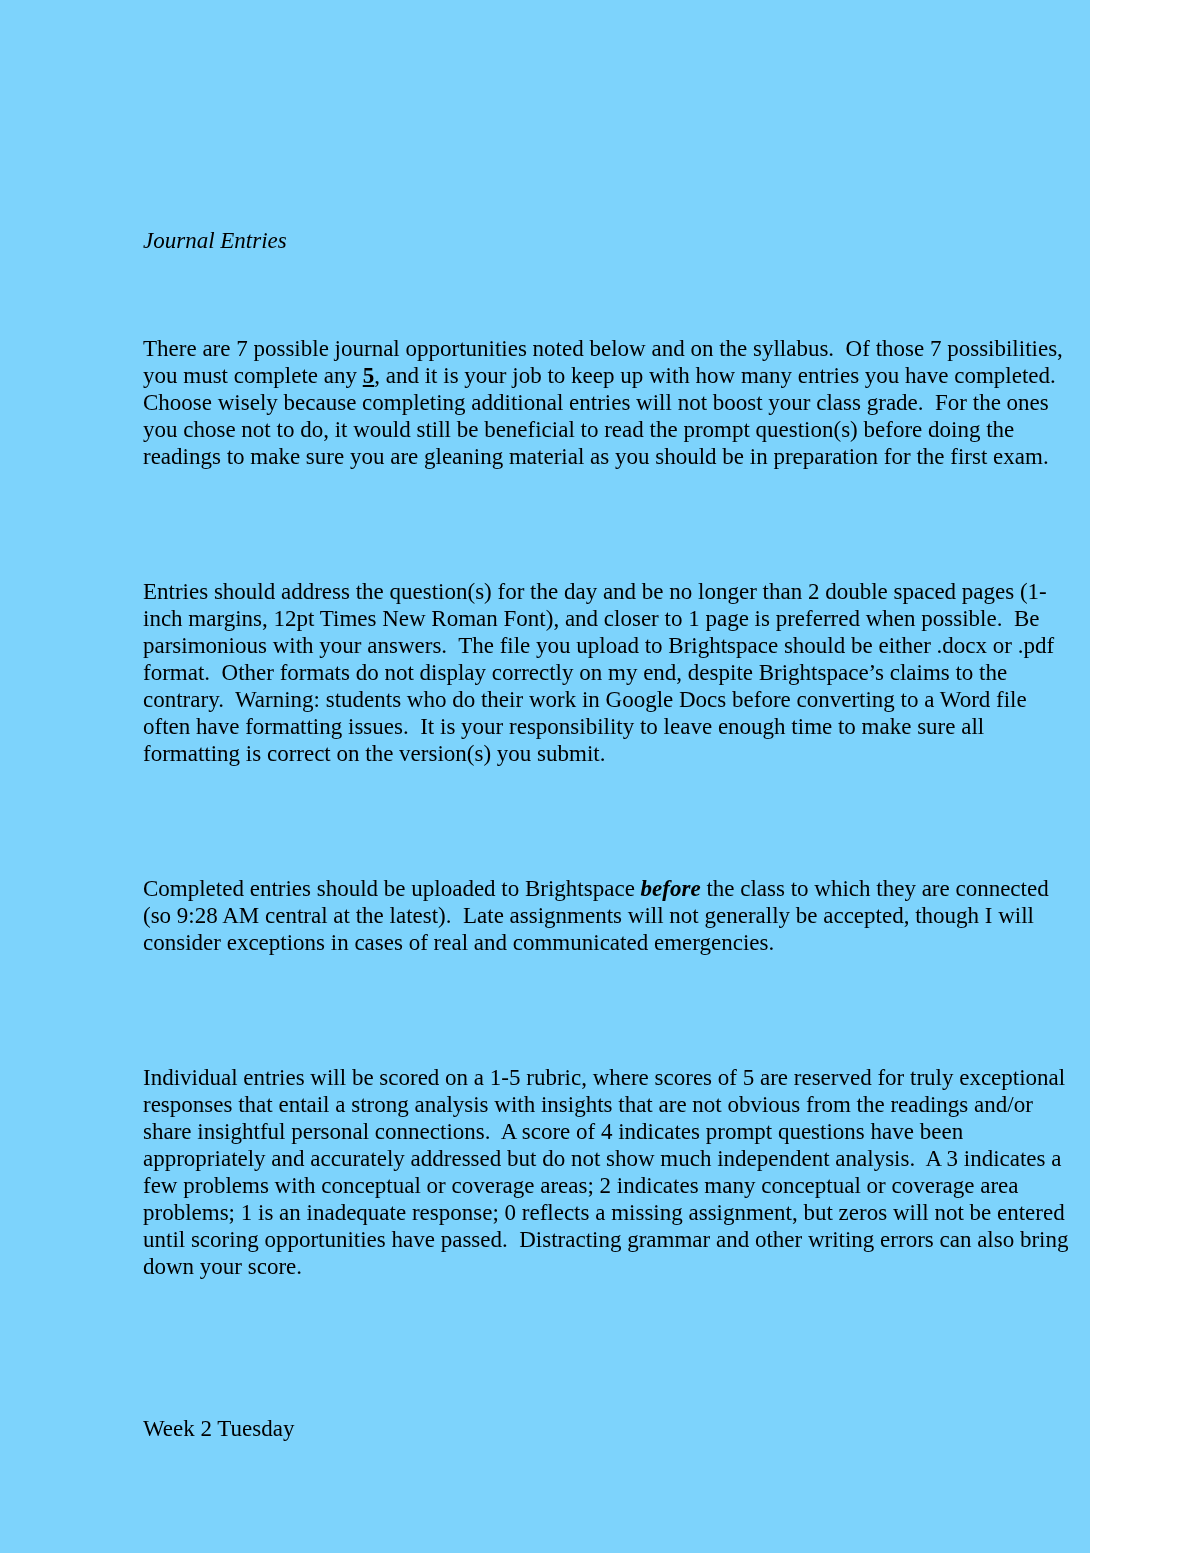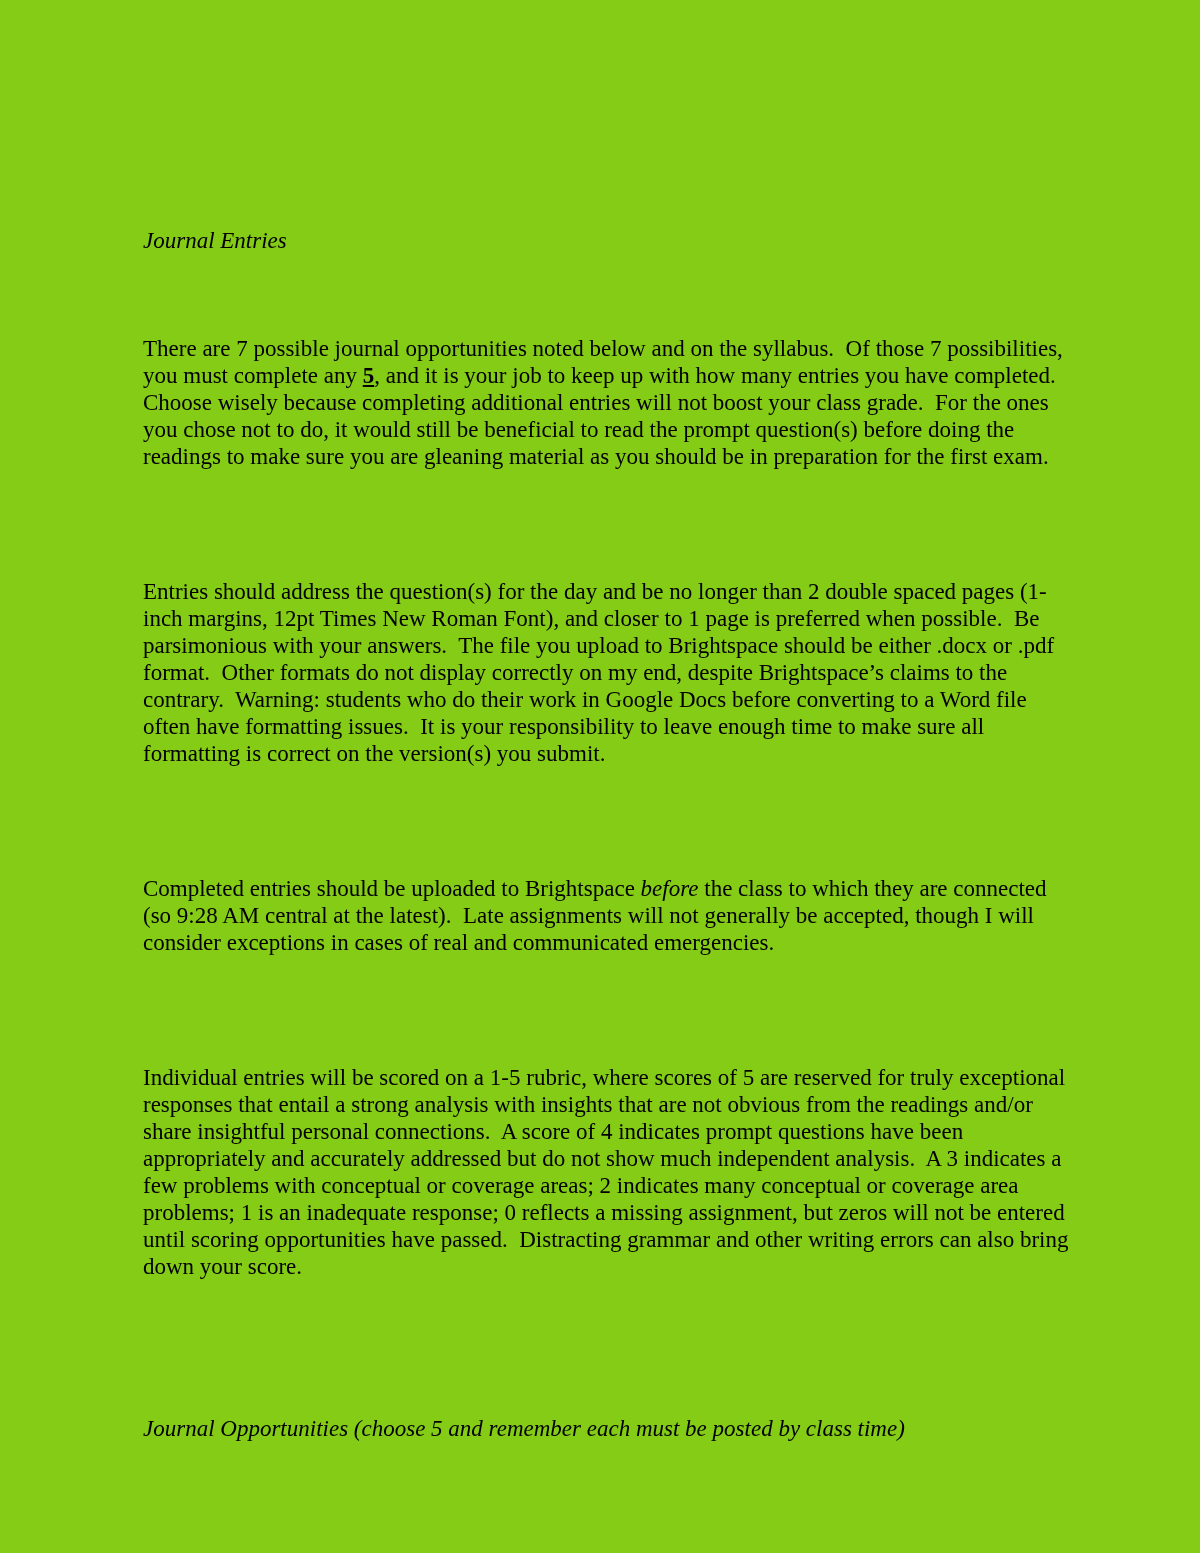--- a/index.html
+++ b/index.html
@@ -2,44 +2,44 @@
 <html><head>
 <meta charset="utf-8">
 <style>
   html, body {
     margin: 0;
     padding: 0;
     background: #ffffff;
   }
   .page {
     position: relative;
-    width: 1200px;
+    width: 1090px;
     height: 1553px;
-    background: #84cc16;
+    background: #7dd3fc;
     overflow: hidden;
   }
   .content {
     position: absolute;
     left: 143px;
     top: 146px;
     width: 926px;
     font-family: "Liberation Serif", "DejaVu Serif", serif;
     font-size: 23px;
     line-height: 27px;
     color: #000000;
     white-space: pre-wrap;
   }
   .content p, .content h1, .content h2, .content div.line {
     margin: 0;
     padding: 0;
     font-size: 23px;
     line-height: 27px;
     font-weight: normal;
   }
-  .bi { font-weight: normal; font-style: italic; }
+  .bi { font-weight: bold; font-style: italic; }
   .u  { }
   .bu { font-weight: bold; text-decoration: underline; }
   .gap1 { margin-top: 27px !important; }  
   .gap2 { margin-top: 54px !important; }  
 </style>
 </head>
 <body>
 
 <div class="page">
   <div class="content">
@@ -47,21 +47,20 @@
     <h1 class="bi">Journal Entries</h1>
 
     <p><span>There are 7 possible journal opportunities noted below and on the syllabus.  Of those 7 possibilities, you must complete any </span><span class="bu">5</span><span>, and it is your job to keep up with how many entries you have completed.  Choose wisely because completing additional entries will not boost your class grade.  For the ones you chose not to do, it would still be beneficial to read the prompt question(s) before doing the readings to make sure you are gleaning material as you should be in preparation for the first exam.</span></p>
 
     <p class="gap1"><span>Entries should address the question(s) for the day and be no longer than 2 double spaced pages (1-inch margins, 12pt Times New Roman Font), and closer to </span><span class="u">1 page is preferred when possible</span><span>.  Be parsimonious with your answers.  The file you upload to Brightspace should be either .docx or .pdf format.  Other formats do not display correctly on my end, despite Brightspace’s claims to the contrary.  Warning: students who do their work in Google Docs before converting to a Word file often have formatting issues.  It is your responsibility to leave enough time to make sure all formatting is correct on the version(s) you submit.</span></p>
 
     <p class="gap1"><span>Completed entries should be uploaded to Brightspace </span><span class="bi">before</span><span> the class to which they are connected (so 9:28 AM central at the latest).  Late assignments will not generally be accepted, though I will consider exceptions in cases of real and communicated emergencies.</span></p>
 
     <p class="gap1">Individual entries will be scored on a 1-5 rubric, where scores of 5 are reserved for truly exceptional responses that entail a strong analysis with insights that are not obvious from the readings and/or share insightful personal connections.  A score of 4 indicates prompt questions have been appropriately and accurately addressed but do not show much independent analysis.  A 3 indicates a few problems with conceptual or coverage areas; 2 indicates many conceptual or coverage area problems; 1 is an inadequate response; 0 reflects a missing assignment, but zeros will not be entered until scoring opportunities have passed.  Distracting grammar and other writing errors can also bring down your score.</p>
 
-    <h2 class="bi gap2">Journal Opportunities (choose 5 and remember each must be posted by class time)</h2>
 
     <div class="line u gap1">Week 2 Tuesday</div>
     
 
     
     
 
   </div>
 </div>
 

